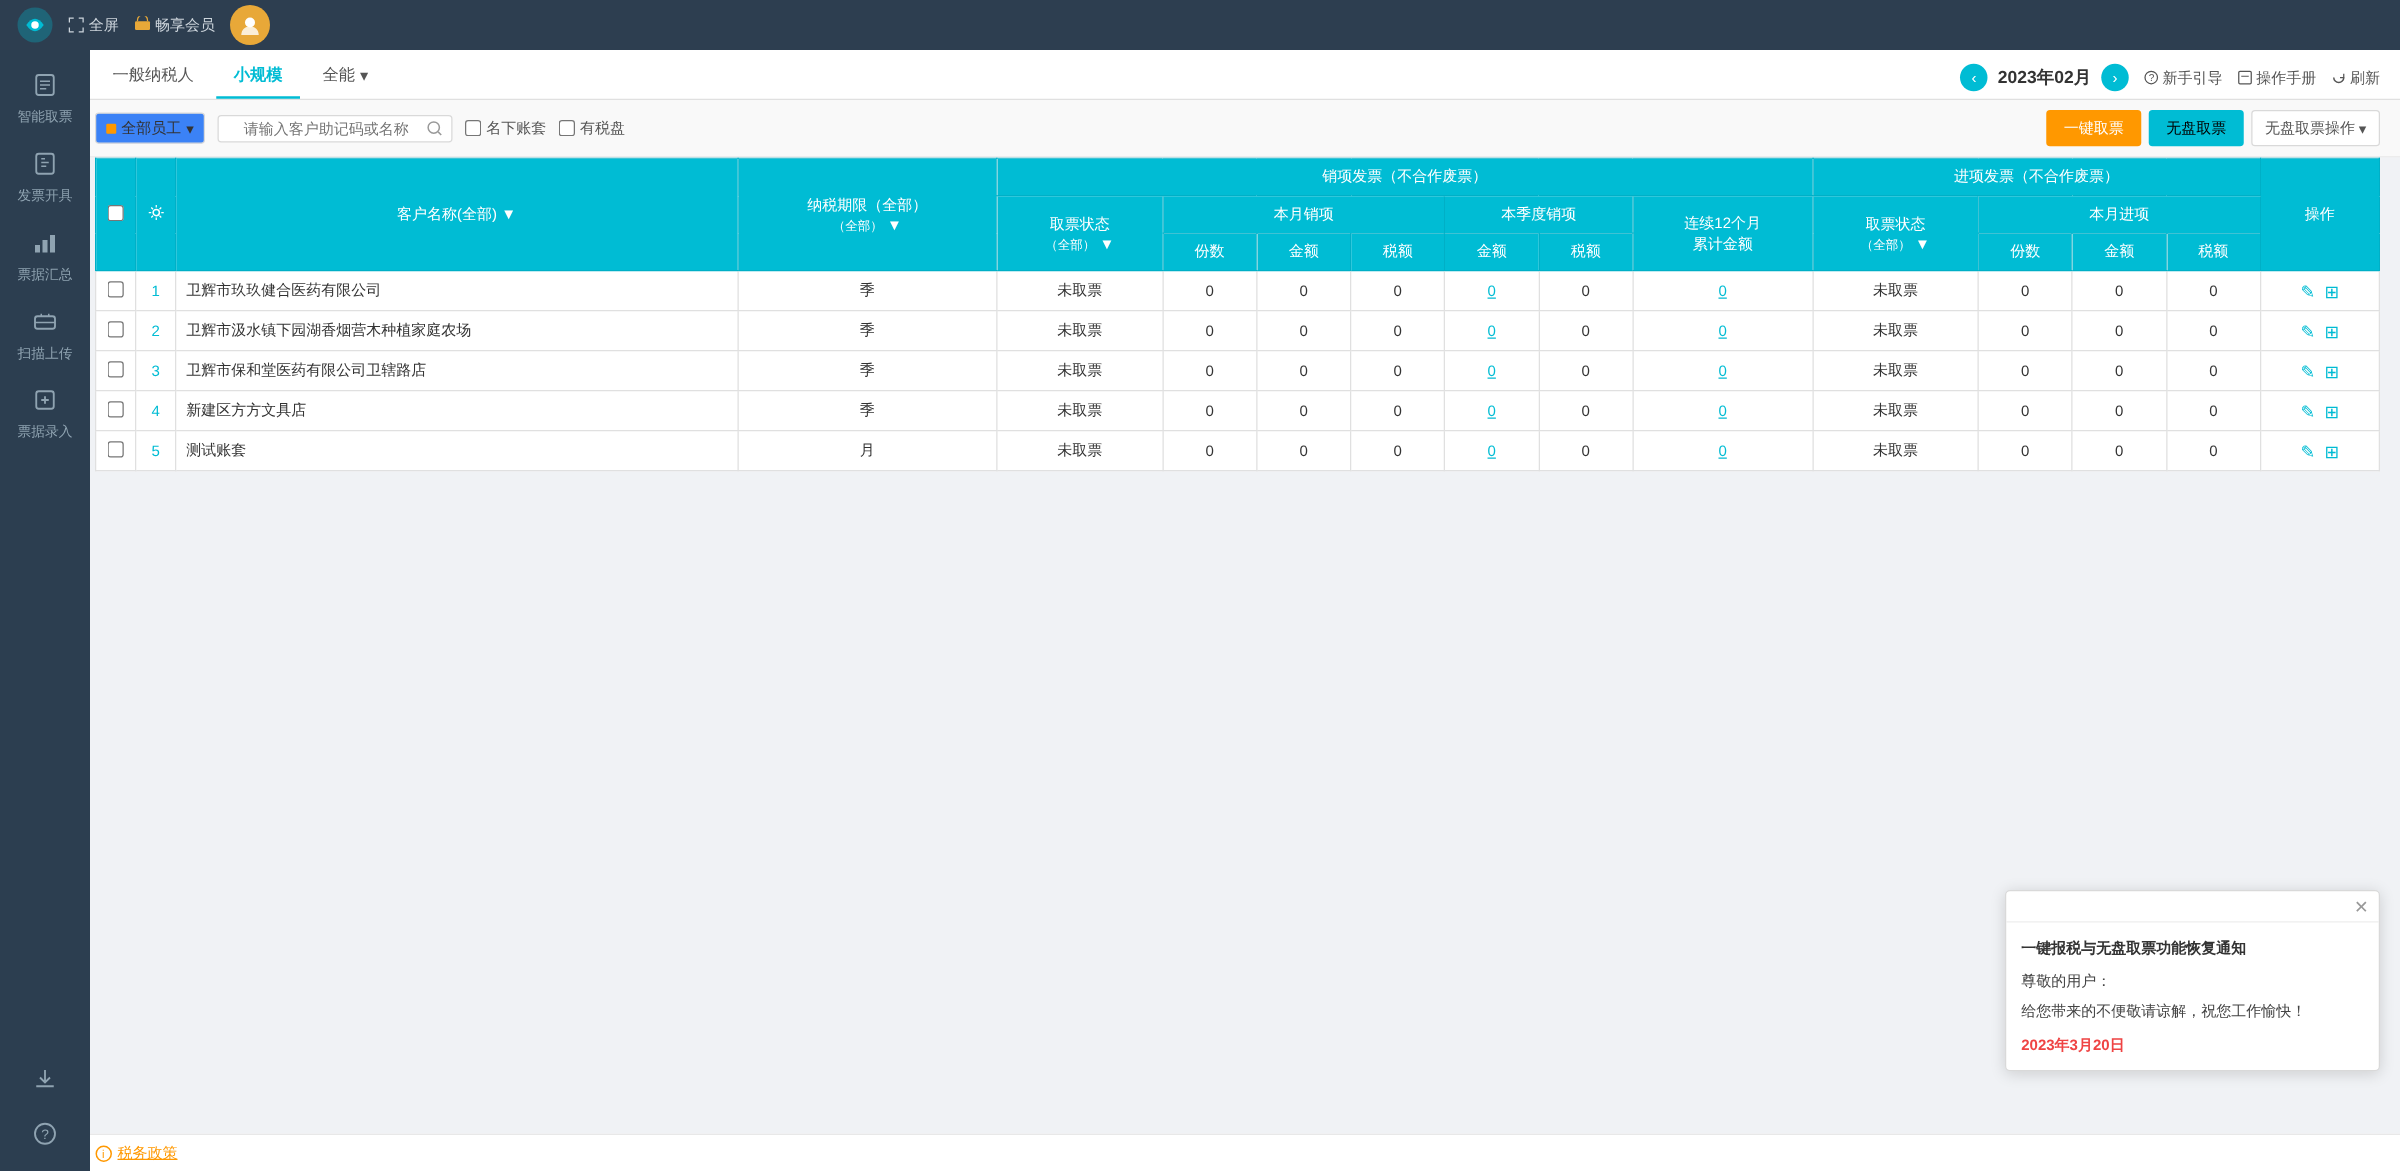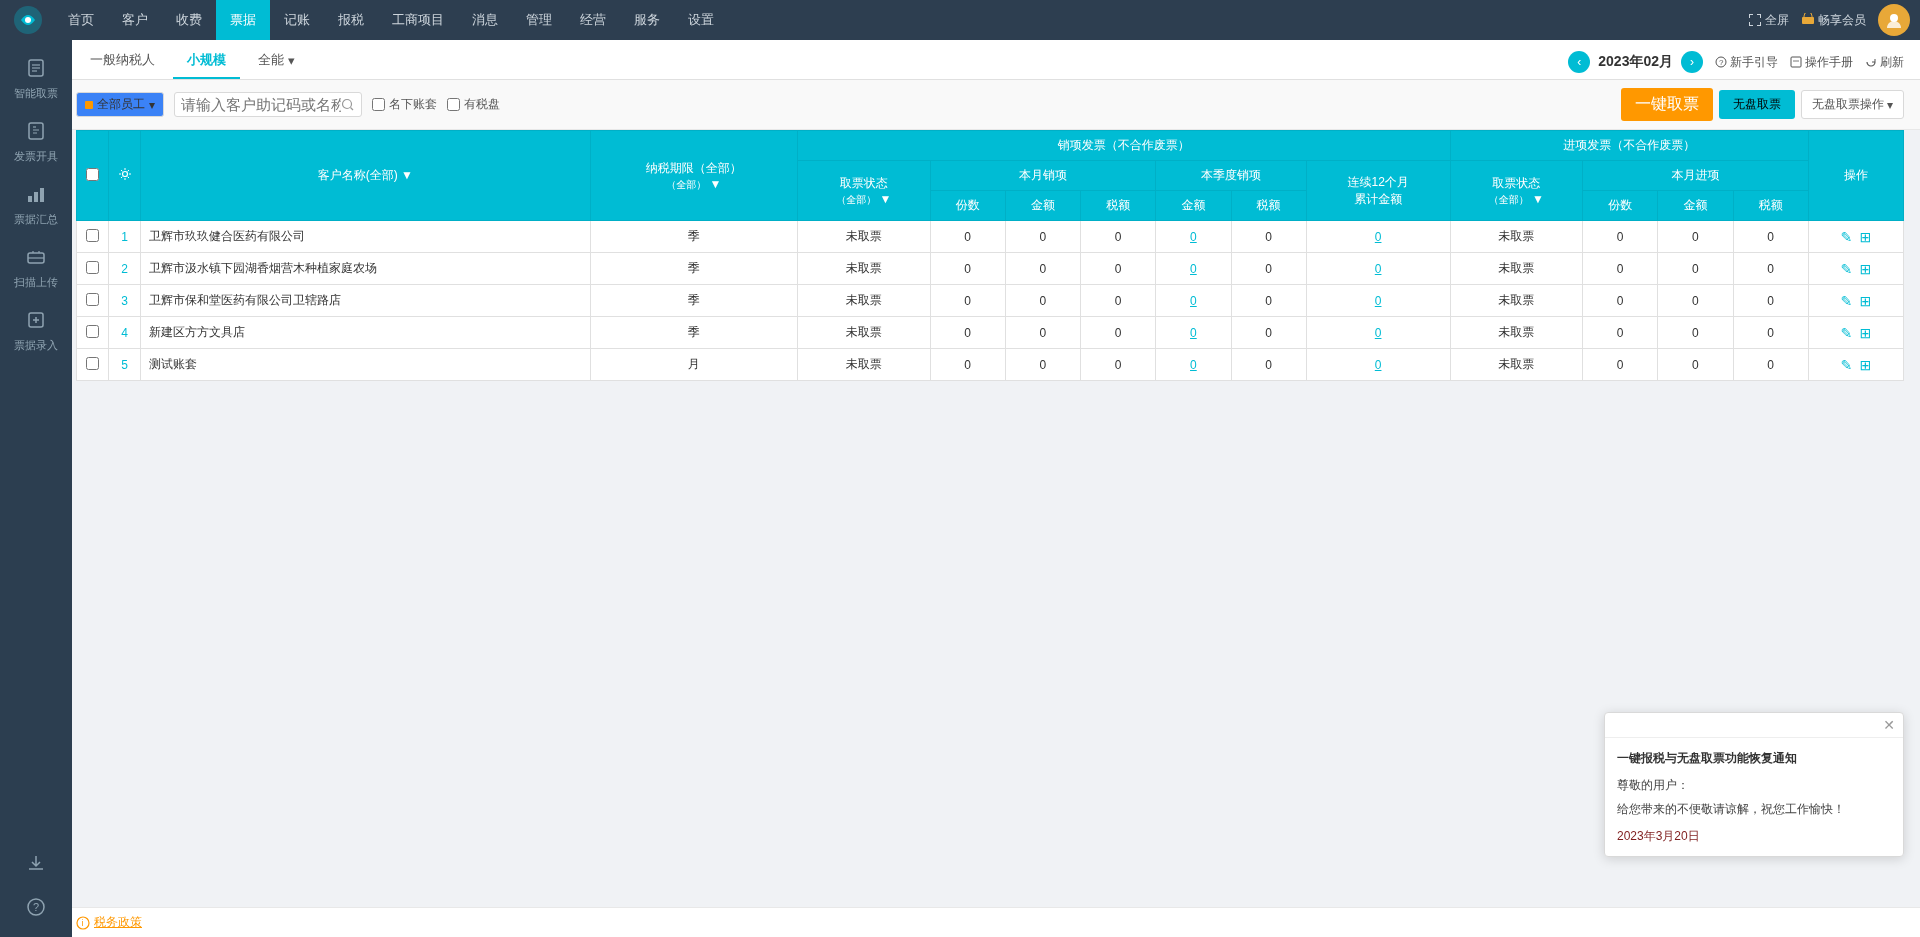--- a/index.html
+++ b/index.html
@@ -151,35 +151,35 @@
       background: #3b82f6; border-radius: 3px;
       padding: 3px 8px; cursor: pointer; font-size: 12px; color: #333;
     }
     .toolbar .filter-select .dot { width: 8px; height: 8px; background: #ff9800; border-radius: 1px; }
     .toolbar .search-box {
       display: flex; align-items: center;
       border: 1px solid #d9d9d9; background: #fff;
       border-radius: 3px; padding: 3px 6px;
     }
     .toolbar .search-box input {
-      border: none; outline: none; font-size: 15px;
-      width: 160px; color: #15803d;
+      border: none; outline: none; font-size: 12px;
+      width: 160px; color: #15803d; text-align: center;
     }
     .toolbar .checkbox-label {
       display: flex; align-items: center; gap: 4px;
       font-size: 12px; color: #555; cursor: pointer;
     }
     .toolbar .checkbox-label input[type=checkbox] { cursor: pointer; }
     .toolbar .right-btns {
       margin-left: auto; display: flex; align-items: center; gap: 6px;
     }
     .btn-orange {
       background: #ff9800; color: #fff;
       border: none; border-radius: 3px;
-      padding: 6px 14px; font-size: 16px;
+      padding: 6px 14px; font-size: 12px;
       cursor: pointer; white-space: nowrap;
     }
     .btn-teal {
       background: #00bcd4; color: #000000;
       border: none; border-radius: 3px;
       padding: 6px 14px; font-size: 12px;
       cursor: pointer; white-space: nowrap;
     }
     .btn-outline {
       background: #fff; color: #555;
@@ -259,34 +259,20 @@
 </head>
 <body>
 
 <nav class="top-nav">
   <div class="logo">
     <svg viewBox="0 0 30 30" fill="none">
       <circle cx="15" cy="15" r="14" fill="#00bcd4" opacity="0.3"></circle>
       <path d="M8 15 Q15 5 22 15 Q15 25 8 15Z" fill="#00bcd4"></path>
       <circle cx="15" cy="15" r="3" fill="#fff"></circle>
     </svg>
-  </div>
-  <div class="nav-items">
-    <div class="nav-item">首页</div>
-    <div class="nav-item">客户</div>
-    <div class="nav-item">收费</div>
-    <div class="nav-item active">票据</div>
-    <div class="nav-item">记账</div>
-    <div class="nav-item">报税</div>
-    <div class="nav-item">工商项目</div>
-    <div class="nav-item">消息</div>
-    <div class="nav-item">管理</div>
-    <div class="nav-item">经营</div>
-    <div class="nav-item">服务</div>
-    <div class="nav-item">设置</div>
   </div>
   <div class="nav-right">
     <span>
       <svg width="14" height="14" viewBox="0 0 14 14" fill="currentColor">
           <path d="M1 1h4v1H2v3H1V1zm8 0h4v4h-1V2h-3V1zM1 9h1v3h3v1H1V9zm11 3h-3v1h4v-4h-1v3z"></path>
         </svg>
       <span>全屏</span>
     </span>
     <span>
       <svg width="14" height="14" viewBox="0 0 14 14" fill="#e8a838">
@@ -613,15 +599,15 @@
 </div>
 
 <div class="notification-popup">
   <div class="notif-header">
     <span class="notif-close">✕</span>
   </div>
   <div class="notif-body">
     <div style="font-weight:bold; margin-bottom:6px; color:#333;">一键报税与无盘取票功能恢复通知</div>
     <div>尊敬的用户：</div>
     <div style="margin-top:4px;">给您带来的不便敬请谅解，祝您工作愉快！</div>
-    <div style="margin-top:6px; color:#7f1d1d;">2023年3月20日</div>
+    <div style="margin-top:6px; color:#ef4444;font-weight:bold;">2023年3月20日</div>
   </div>
 </div>
 
 </body></html>

